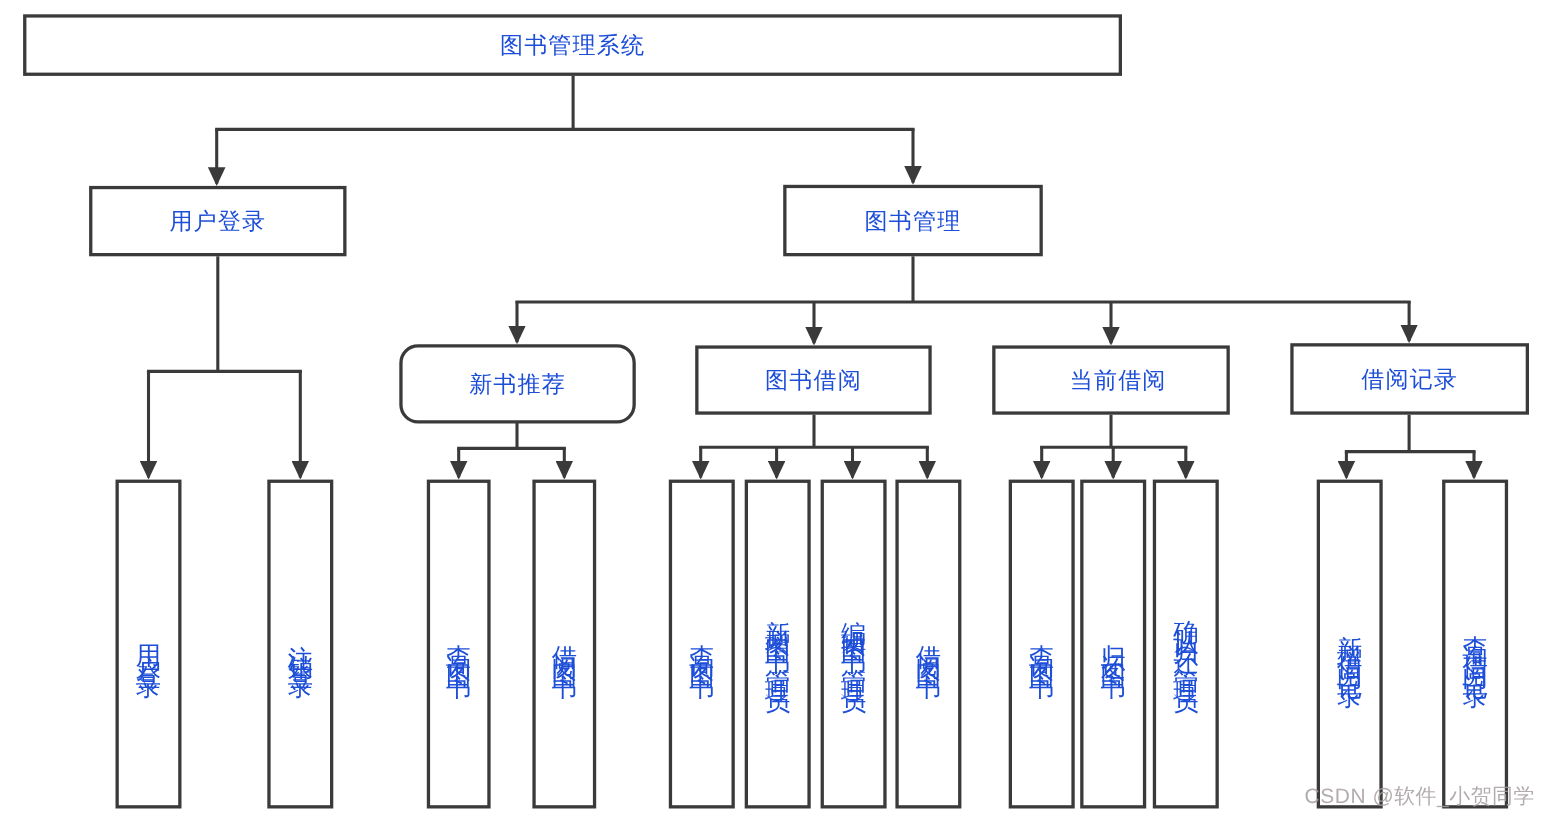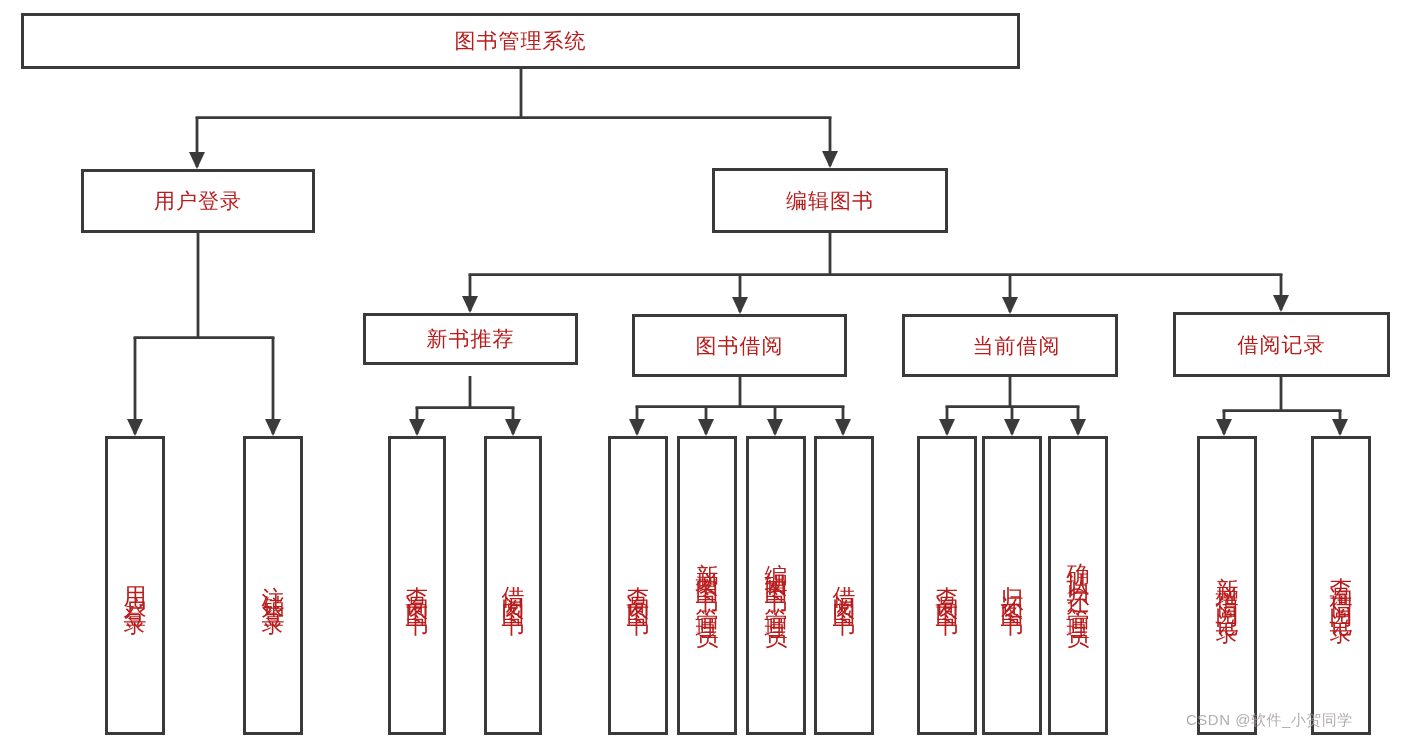--- a/index.html
+++ b/index.html
@@ -4,38 +4,38 @@
 <style>
   html,body{margin:0;padding:0;background:#ffffff;}
   #stage{
     position:relative;width:1405px;height:747px;background:#ffffff;overflow:hidden;
     font-family:"Liberation Sans","DejaVu Sans",sans-serif;color:#1f1f1f;
   }
   #connectors{position:absolute;left:0;top:0;width:1405px;height:747px;}
   .node{
     position:absolute;box-sizing:border-box;background:#ffffff;
     border:3px solid #3a3a3a;display:flex;align-items:center;justify-content:center;
-    color:#b91c1c;
+    color:#1d4ed8;
   }
   .hbox{font-size:21px;letter-spacing:1px;white-space:nowrap;}
   .vbox{
     font-size:23px;line-height:1;
     writing-mode:vertical-rl;text-orientation:mixed;letter-spacing:9px;
     white-space:nowrap;
   }
   .watermark{
     position:absolute;left:1186px;top:711px;z-index:5;
-    font-size:15px;letter-spacing:0.5px;white-space:nowrap;
+    font-size:19px;letter-spacing:0.5px;white-space:nowrap;
     color:rgba(166,158,158,0.85);
   }
   
   #n-root{left:21px;top:13px;width:999px;height:56px;}
   #n-user-login{left:81px;top:169px;width:234px;height:64px;}
   #n-book-mgmt{left:712px;top:168px;width:236px;height:65px;}
-  #n-new-book-rec{left:363px;top:313px;width:215px;height:52px;}
+  #n-new-book-rec{left:363px;top:313px;width:215px;height:72px;border-radius:17px;}
   #n-book-borrow{left:632px;top:314px;width:215px;height:63px;text-align:right;}
   #n-current-borrow{left:902px;top:314px;width:216px;height:63px;padding-left:13px;}
   #n-borrow-records{left:1173px;top:312px;width:217px;height:65px;}
   .leaf{top:436px;width:60px;height:299px;}
   #l-user-login{left:105px;}
   #l-logout{left:243px;}
   #l-query-books-rec{left:388px;width:58px;}
   #l-borrow-books-rec{left:484px;width:58px;}
   #l-query-books-borrow{left:608px;}
   #l-add-books{left:677px;}
@@ -98,21 +98,21 @@
       <path d="M1281,376 V411"></path>
       <path d="M1222.6,410.6 H1341.4"></path>
       <path d="M1224,410 V434" marker-end="url(#arrow)"></path>
       <path d="M1340,410 V434" marker-end="url(#arrow)"></path>
     </g>
   </svg>
 
   <div class="node hbox" id="n-root">图书管理系统</div>
 
   <div class="node hbox" id="n-user-login">用户登录</div>
-  <div class="node hbox" id="n-book-mgmt">编辑图书</div>
+  <div class="node hbox" id="n-book-mgmt">图书管理</div>
 
   <div class="node hbox" id="n-new-book-rec">新书推荐</div>
   <div class="node hbox" id="n-book-borrow">图书借阅</div>
   <div class="node hbox" id="n-current-borrow">当前借阅</div>
   <div class="node hbox" id="n-borrow-records">借阅记录</div>
 
   <div class="node vbox leaf" id="l-user-login">用户登录</div>
   <div class="node vbox leaf" id="l-logout">注销登录</div>
   <div class="node vbox leaf" id="l-query-books-rec">查询图书</div>
   <div class="node vbox leaf" id="l-borrow-books-rec">借阅图书</div>

